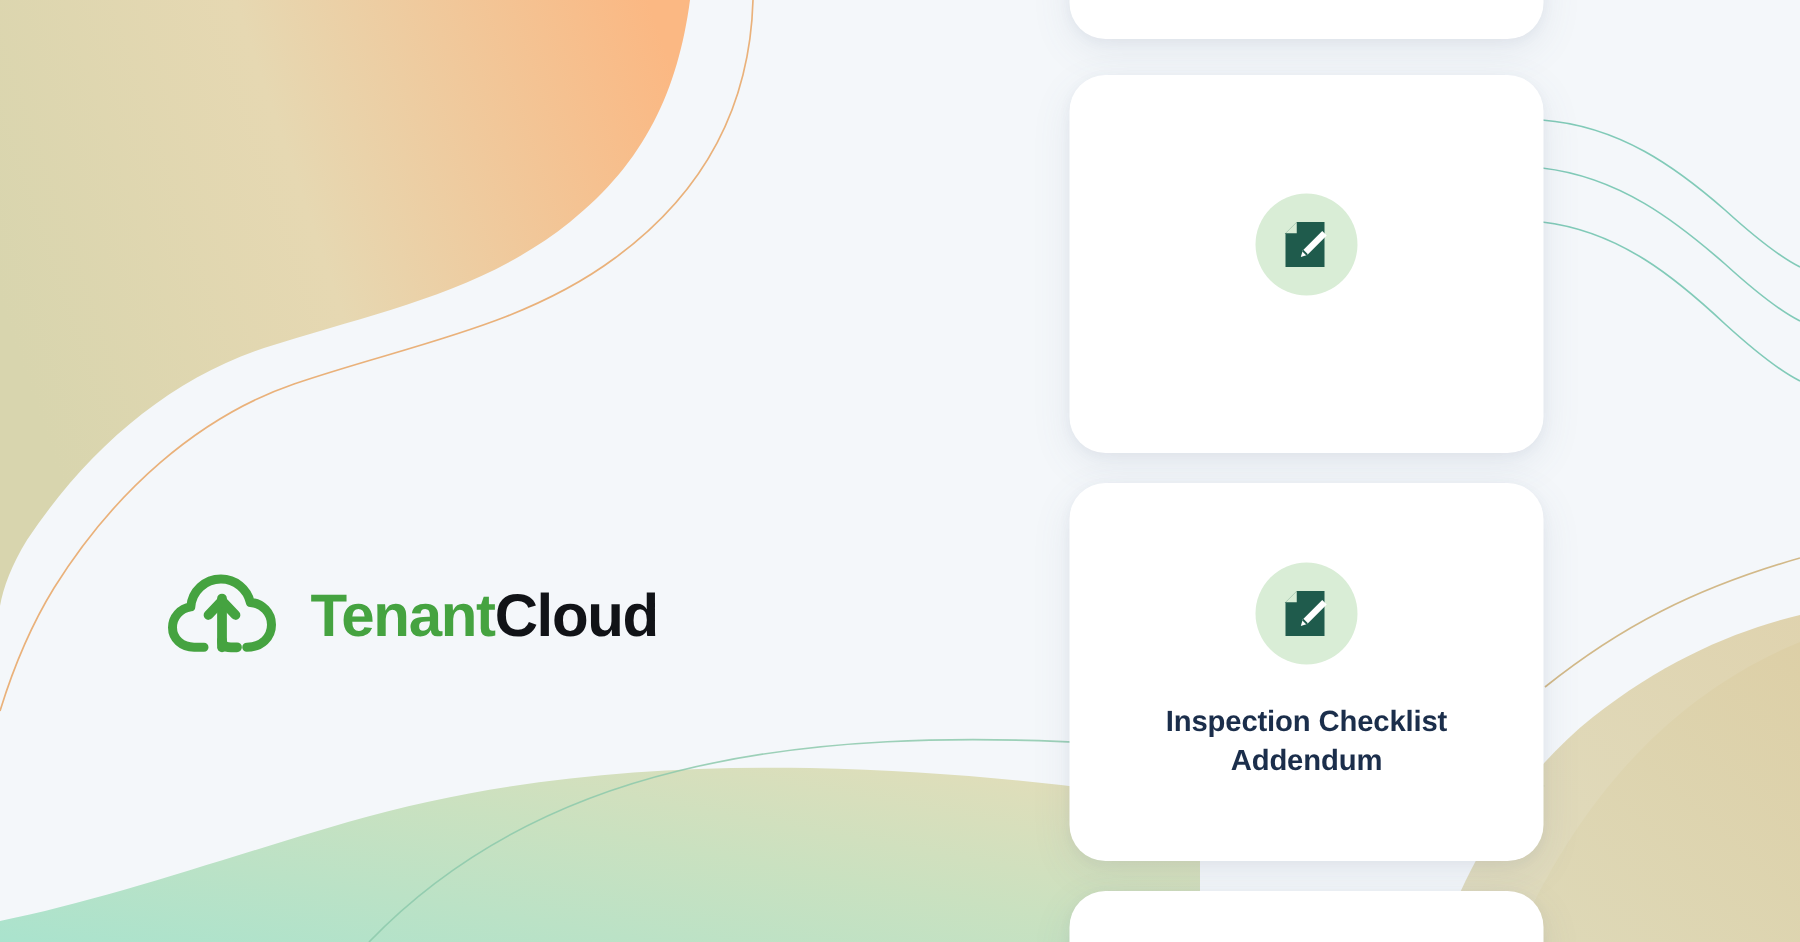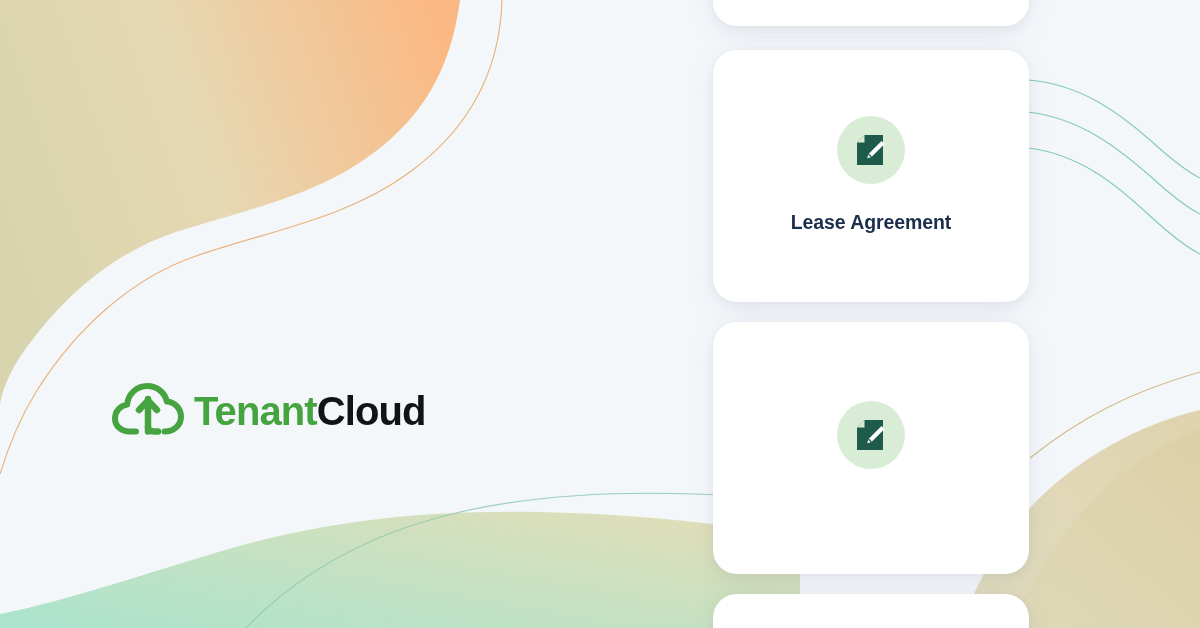--- a/index.html
+++ b/index.html
@@ -46,21 +46,21 @@
     white-space: pre-line;
   }
 
   
   .logo-row {
     position: absolute;
     left: 112px;
     top: 382px;
     display: flex;
     align-items: center;
-    gap: 10px;
+    gap: 23px;
   }
   .logo-mark { display: block; }
   .logo-word {
     font-size: 40px;
     font-weight: 700;
     letter-spacing: -0.9px;
     line-height: 1;
     white-space: nowrap;
   }
   .logo-word .w1 { color: #45a340; }
@@ -203,30 +203,31 @@
       <div class="icon-bubble">
         <svg width="34" height="34" viewBox="0 0 34 34">
 
           <path d="M10.5,2 L29,2 L29,32 L3,32 L3,9.5 Z" fill="#1f5b4c"></path>
           <path d="M10.5,2 L10.5,9.5 L3,9.5 Z" fill="#d9edd6"></path>
 
           <path d="M27.5,8.0 L30.5,11.0 L17.5,24.0 L13.2,25.3 L14.5,21.0 Z" fill="#ffffff"></path>
           <path d="M14.5,21.0 L17.5,24.0" stroke="#1f5b4c" stroke-width="1.2"></path>
         </svg>
       </div>
-      <h2 class="card-title">Lease Agreement</h2>
     </div>
 
     <div class="card main-2">
       <div class="icon-bubble">
         <svg width="34" height="34" viewBox="0 0 34 34">
           <path d="M10.5,2 L29,2 L29,32 L3,32 L3,9.5 Z" fill="#1f5b4c"></path>
           <path d="M10.5,2 L10.5,9.5 L3,9.5 Z" fill="#d9edd6"></path>
           <path d="M27.5,8.0 L30.5,11.0 L17.5,24.0 L13.2,25.3 L14.5,21.0 Z" fill="#ffffff"></path>
           <path d="M14.5,21.0 L17.5,24.0" stroke="#1f5b4c" stroke-width="1.2"></path>
         </svg>
       </div>
+      <h2 class="card-title">Inspection Checklist
+Addendum</h2>
     </div>
 
     <div class="card partial-bottom"></div>
   </div>
 
 </div>
 
 </body></html>

